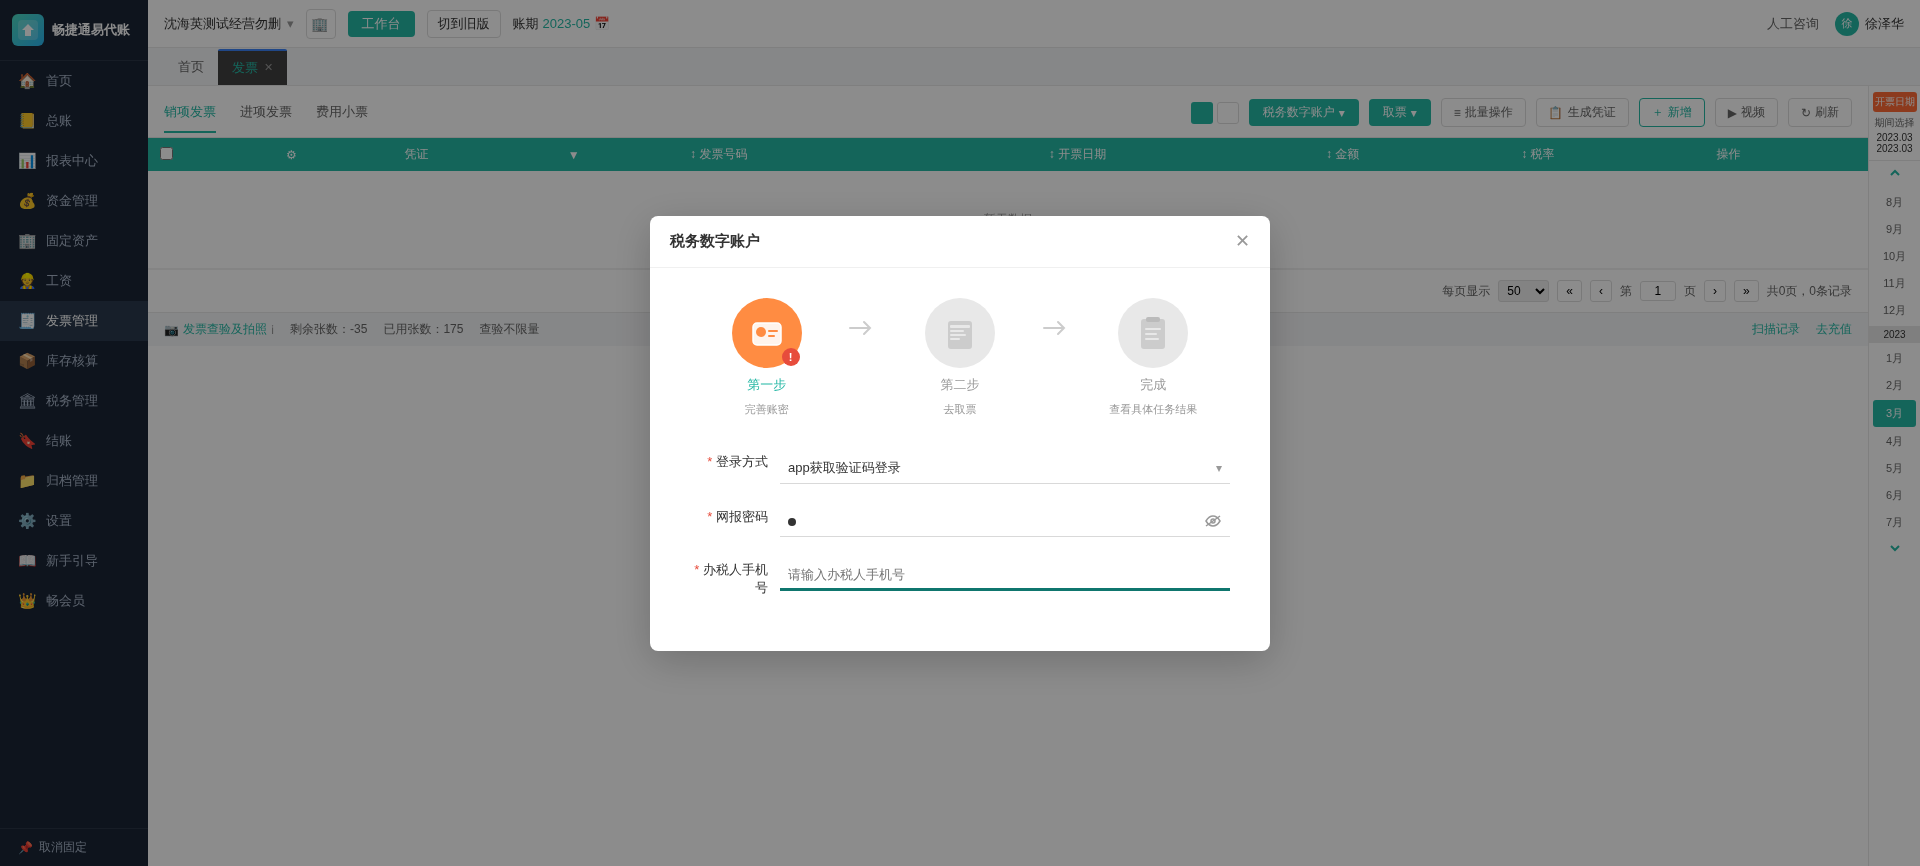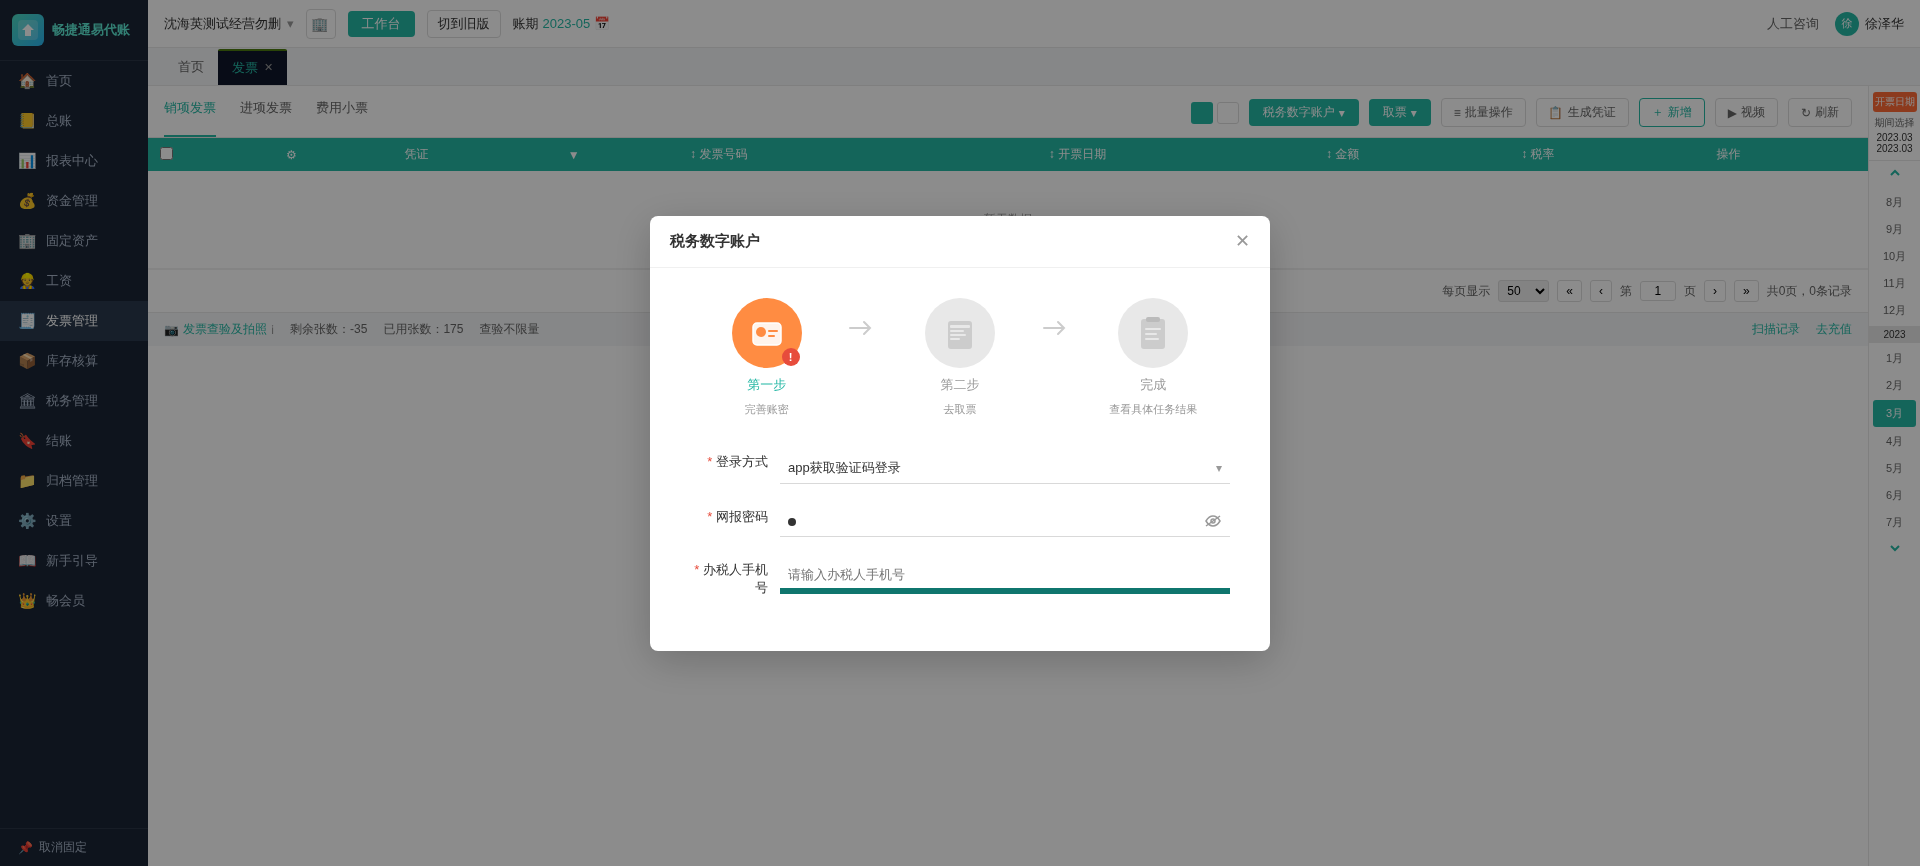--- a/index.html
+++ b/index.html
@@ -2,21 +2,21 @@
 <html><head>
   <meta charset="utf-8">
   <style>
     * { margin: 0; padding: 0; box-sizing: border-box; }
     body { font-family: 'Microsoft YaHei', Arial, sans-serif; font-size: 13px; background: #f0f2f5; width: 1920px; height: 866px; overflow: hidden; display: flex; }
 
     
     .sidebar { width: 148px; min-width: 148px; background: #1a2535; height: 866px; display: flex; flex-direction: column; color: #fff; }
     .sidebar-logo { padding: 14px 12px; display: flex; align-items: center; gap: 8px; border-bottom: 1px solid #2a3545; }
     .sidebar-logo-icon { width: 32px; height: 32px; background: linear-gradient(135deg, #4dd9c0, #2ab5f0); border-radius: 6px; display: flex; align-items: center; justify-content: center; font-size: 14px; }
-    .sidebar-logo-text { font-size: 13px; color: #5eead4; font-weight: bold; line-height: 1.2; }
+    .sidebar-logo-text { font-size: 13px; color: #ffffff; font-weight: bold; line-height: 1.2; }
     .sidebar-item { display: flex; align-items: center; gap: 10px; padding: 11px 18px; cursor: pointer; color: #a8b5c8; font-size: 13px; }
     .sidebar-item:hover, .sidebar-item.active { background: #2a3a4e; color: #fff; }
     .sidebar-item .icon { width: 18px; text-align: center; font-size: 15px; }
     .sidebar-bottom { margin-top: auto; padding: 10px 18px; color: #a8b5c8; font-size: 12px; display: flex; align-items: center; gap: 6px; cursor: pointer; border-top: 1px solid #2a3545; }
 
     
     .main-area { flex: 1; display: flex; flex-direction: column; height: 866px; overflow: hidden; }
 
     
     .topbar { height: 48px; background: #fff; display: flex; align-items: center; padding: 0 16px; gap: 12px; border-bottom: 1px solid #e8e8e8; }
@@ -24,27 +24,27 @@
     .topbar-icon-btn { width: 30px; height: 30px; display: flex; align-items: center; justify-content: center; border: 1px solid #ddd; border-radius: 4px; cursor: pointer; color: #666; font-size: 14px; }
     .topbar-workspace { background: #26b8a5; color: #fff; border-radius: 4px; padding: 4px 14px; font-size: 13px; cursor: pointer; border: none; }
     .topbar-switch-btn { border: 1px solid #ddd; border-radius: 4px; padding: 4px 10px; font-size: 13px; cursor: pointer; color: #333; background: #fff; }
     .topbar-period { font-size: 13px; color: #333; display: flex; align-items: center; gap: 4px; }
     .topbar-right { margin-left: auto; display: flex; align-items: center; gap: 16px; }
     .topbar-user { display: flex; align-items: center; gap: 6px; font-size: 13px; color: #333; }
 
     
     .tabs-bar { background: #f5f6f8; padding: 0 16px; display: flex; align-items: center; height: 38px; border-bottom: 1px solid #e8e8e8; }
     .tab-item { padding: 8px 14px; font-size: 13px; cursor: pointer; color: #666; display: flex; align-items: center; gap: 6px; }
-    .tab-item.active { background: #0f172a; color: #26b8a5; border-top: 2px solid #4d7c0f; border-radius: 2px 2px 0 0; }
+    .tab-item.active { background: #404040; color: #26b8a5; border-top: 2px solid #3b82f6; border-radius: 2px 2px 0 0; }
     .tab-close { font-size: 11px; color: #999; }
 
     
     .page-content { flex: 1; background: #fff; padding: 0; overflow: hidden; position: relative; }
     .sub-nav { display: flex; align-items: center; padding: 12px 16px 0; gap: 24px; border-bottom: 1px solid #e8e8e8; }
-    .sub-nav-item { padding-bottom: 18px; font-size: 13px; color: #666; cursor: pointer; border-bottom: 2px solid transparent; }
+    .sub-nav-item { padding-bottom: 10px; font-size: 13px; color: #666; cursor: pointer; border-bottom: 2px solid transparent; }
     .sub-nav-item.active { color: #26b8a5; border-bottom: 2px solid #26b8a5; font-weight: 500; }
     .toolbar { display: flex; align-items: center; padding: 10px 16px; gap: 10px; }
     .search-input { border: 1px solid #ddd; border-radius: 4px; padding: 5px 10px; font-size: 12px; width: 200px; outline: none; color: #999; }
     .filter-btn { display: flex; align-items: center; gap: 4px; color: #666; font-size: 12px; cursor: pointer; border: 1px solid #ddd; border-radius: 4px; padding: 4px 10px; }
     .btn-tax-account { background: #26b8a5; color: #fff; border: none; border-radius: 4px; padding: 5px 14px; font-size: 12px; cursor: pointer; display: flex; align-items: center; gap: 4px; }
     .btn-fetch { background: #26b8a5; color: #fff; border: none; border-radius: 4px; padding: 5px 14px; font-size: 12px; cursor: pointer; display: flex; align-items: center; gap: 4px; }
     .btn-outline { border: 1px solid #ddd; background: #fff; border-radius: 4px; padding: 5px 12px; font-size: 12px; cursor: pointer; color: #666; display: flex; align-items: center; gap: 4px; }
 
     
     .data-table { width: 100%; border-collapse: collapse; font-size: 12px; }
@@ -87,21 +87,21 @@
     .step-badge-icon { color: #fff; font-size: 11px; font-weight: bold; }
     .step-label { font-size: 13px; color: #26b8a5; font-weight: 500; }
     .step-label.gray { color: #999; }
     .step-desc { font-size: 11px; color: #999; text-align: center; }
     .step-arrow { display: flex; align-items: center; padding-top: 20px; color: #ccc; font-size: 22px; flex: 0 0 40px; justify-content: center; }
 
     
     .form-row { display: flex; align-items: flex-start; margin-bottom: 24px; }
     .form-label { width: 90px; font-size: 13px; color: #333; text-align: right; padding-right: 12px; }
     .form-label .required { color: #e74c3c; }
-    .form-control { flex: 1; border: none; border-bottom: 6px solid #0f766e; padding: 6px 8px; font-size: 13px; outline: none; background: transparent; color: #333; }
+    .form-control { flex: 1; border: none; border-bottom: 3px solid #0f766e; padding: 6px 8px; font-size: 13px; outline: none; background: transparent; color: #333; }
     .form-select-wrap { flex: 1; border-bottom: 1px solid #d9d9d9; display: flex; align-items: center; justify-content: space-between; padding: 6px 8px; cursor: pointer; }
     .form-select-val { font-size: 13px; color: #333; }
     .form-select-arrow { color: #999; font-size: 12px; }
     .form-password-wrap { flex: 1; border-bottom: 1px solid #d9d9d9; display: flex; align-items: center; padding: 6px 8px; gap: 8px; }
     .password-dot { width: 8px; height: 8px; background: #333; border-radius: 50%; }
     .password-toggle { margin-left: auto; color: #999; cursor: pointer; font-size: 14px; }
 
     
     .modal-footer { padding: 16px 20px; border-top: 1px solid #f0f0f0; display: flex; align-items: center; justify-content: flex-end; gap: 12px; }
     .btn-cancel { border: 1px solid #ddd; background: #fff; border-radius: 4px; padding: 7px 20px; font-size: 13px; cursor: pointer; color: #666; }

